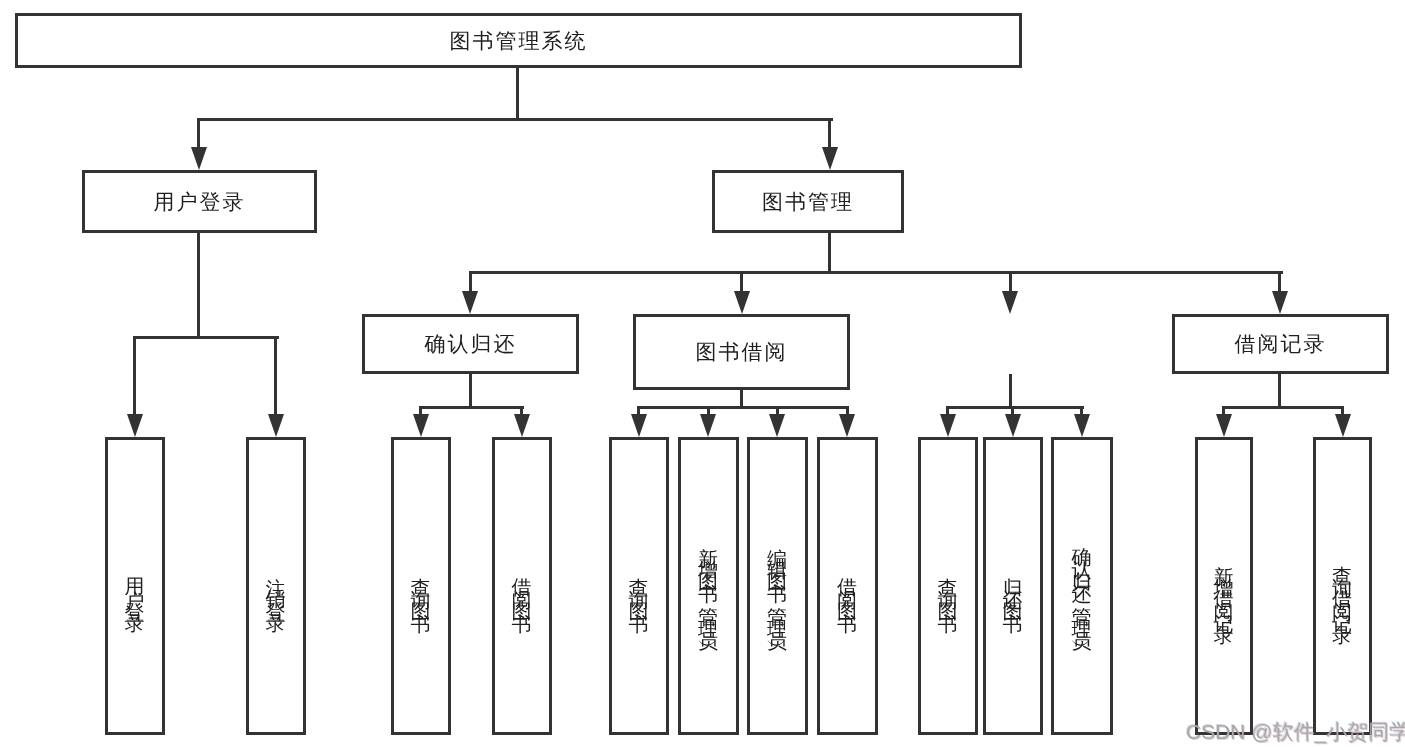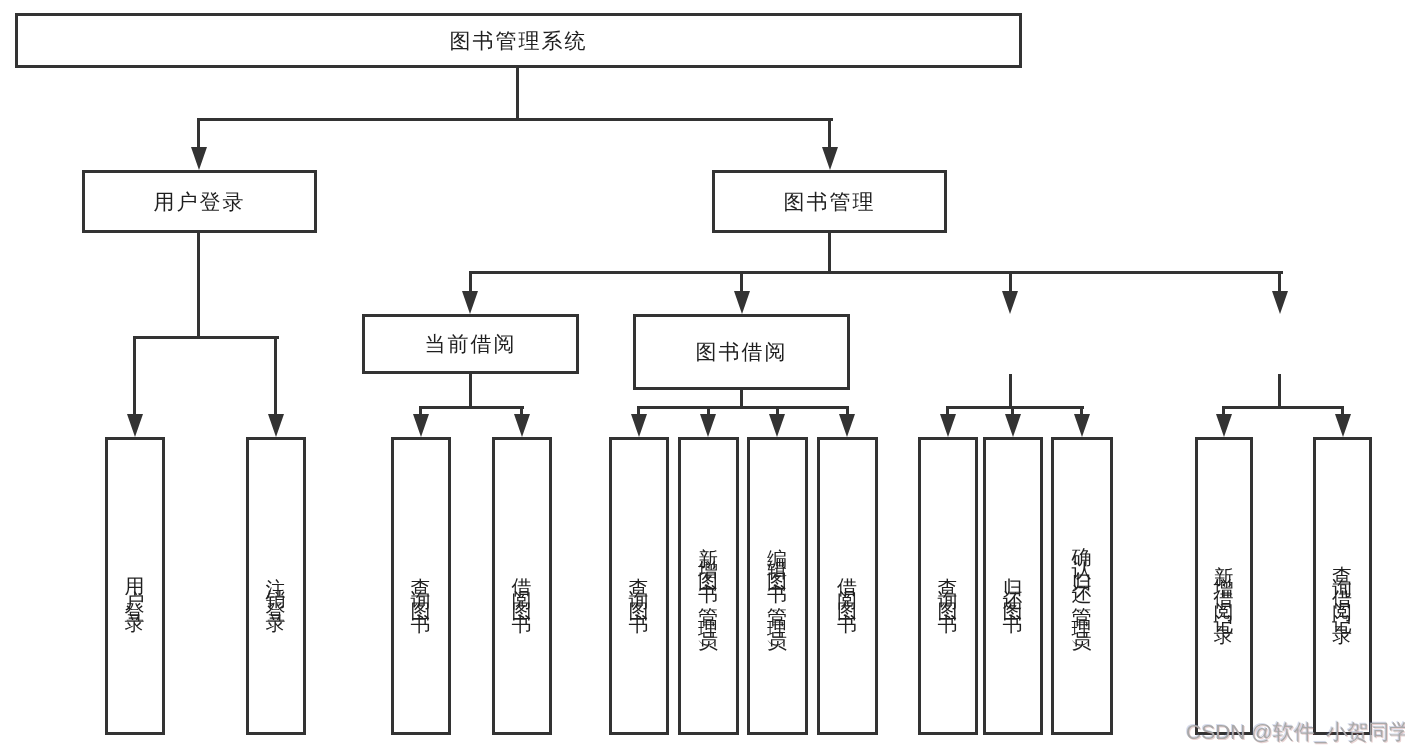--- a/index.html
+++ b/index.html
@@ -93,29 +93,32 @@
   <div class="line" style="left:1341px;top:406px;width:3px;height:12px"></div>
   <div class="head" style="left:1335px;top:414px"></div>
 
   <div class="box" style="left:15px;top:13px;width:1007px;height:55px">
     <span class="hlabel">图书管理系统</span>
   </div>
 
   <div class="box" style="left:82px;top:170px;width:235px;height:63px">
     <span class="hlabel">用户登录</span>
   </div>
-  <div class="box" style="left:712px;top:170px;width:235px;height:63px">
+  <div class="box" style="left:712px;top:170px;width:192px;height:63px">
     <span class="hlabel">图书管理</span>
   </div>
 
   <div class="box" style="left:362px;top:314px;width:217px;height:60px">
-    <span class="hlabel">当前借阅</span>
+    <span class="hlabel">确认归还</span>
   </div>
   <div class="box" style="left:633px;top:314px;width:217px;height:76px">
     <span class="hlabel">图书借阅</span>
+  </div>
+  <div class="box" style="left:1172px;top:314px;width:217px;height:60px">
+    <span class="hlabel">借阅记录</span>
   </div>
 
   <div class="box" style="left:105px;top:437px;width:60px;height:298px">
     <span class="vtext">用户登录</span>
   </div>
   <div class="box" style="left:246px;top:437px;width:60px;height:298px">
     <span class="vtext">注销登录</span>
   </div>
 
   <div class="box" style="left:391px;top:437px;width:60px;height:298px">

